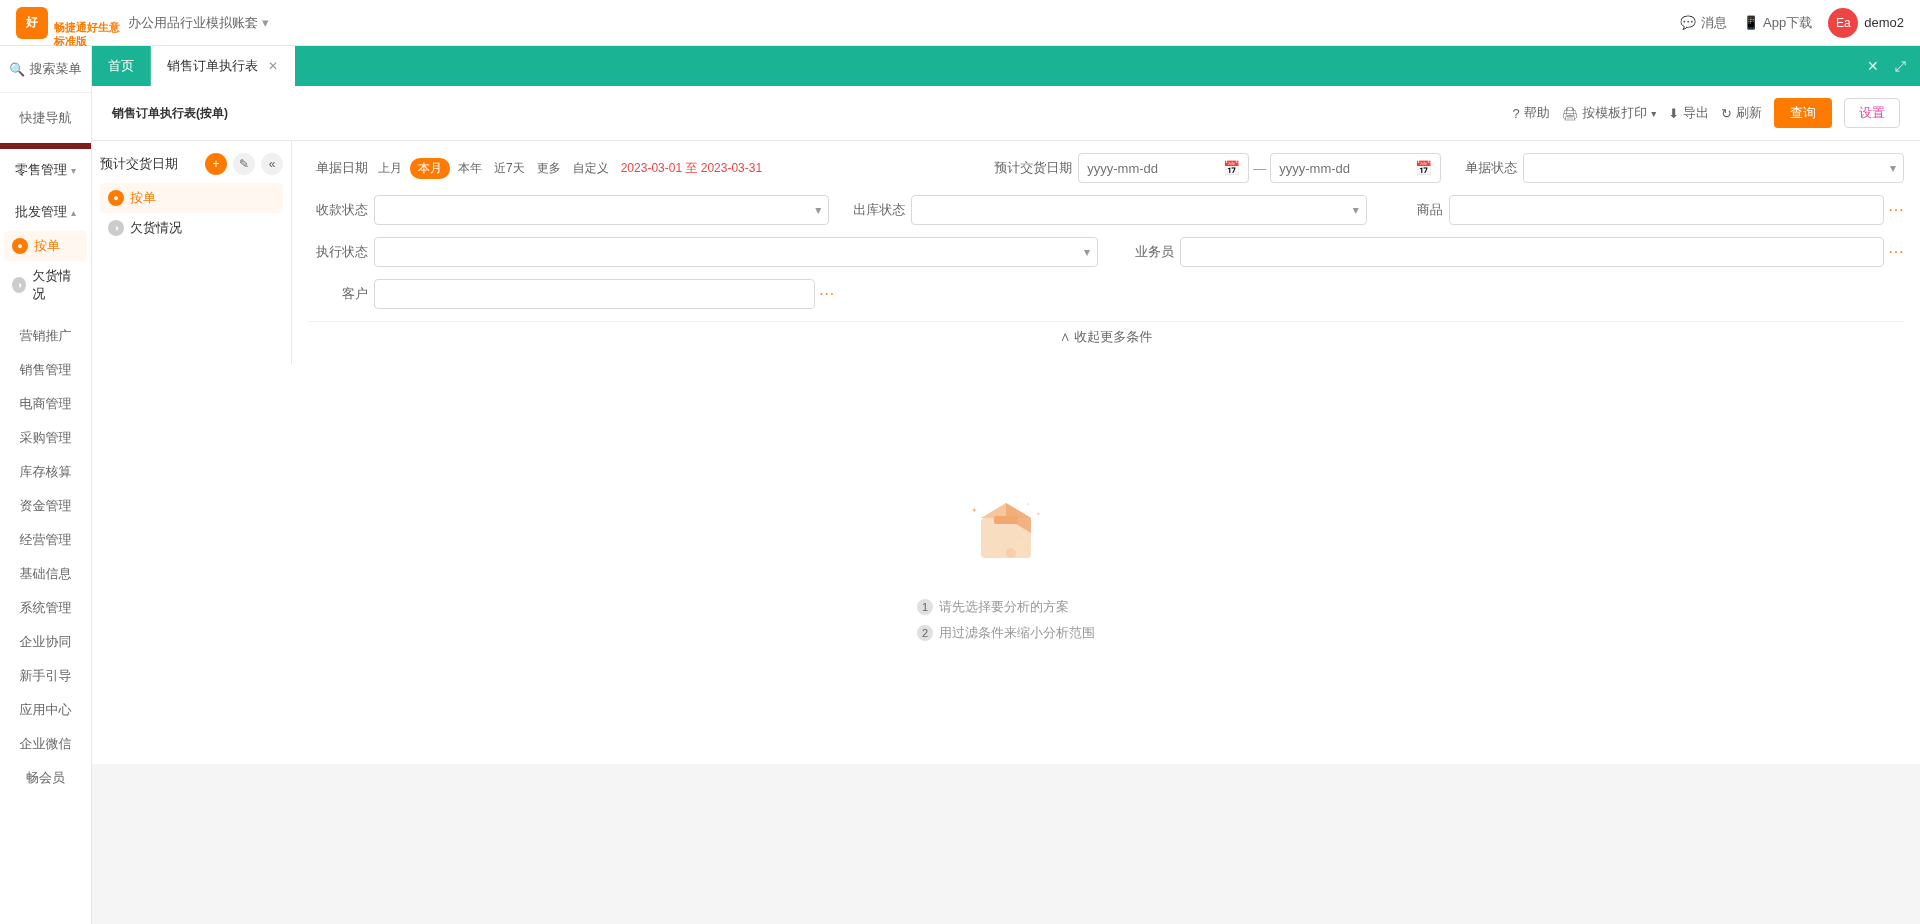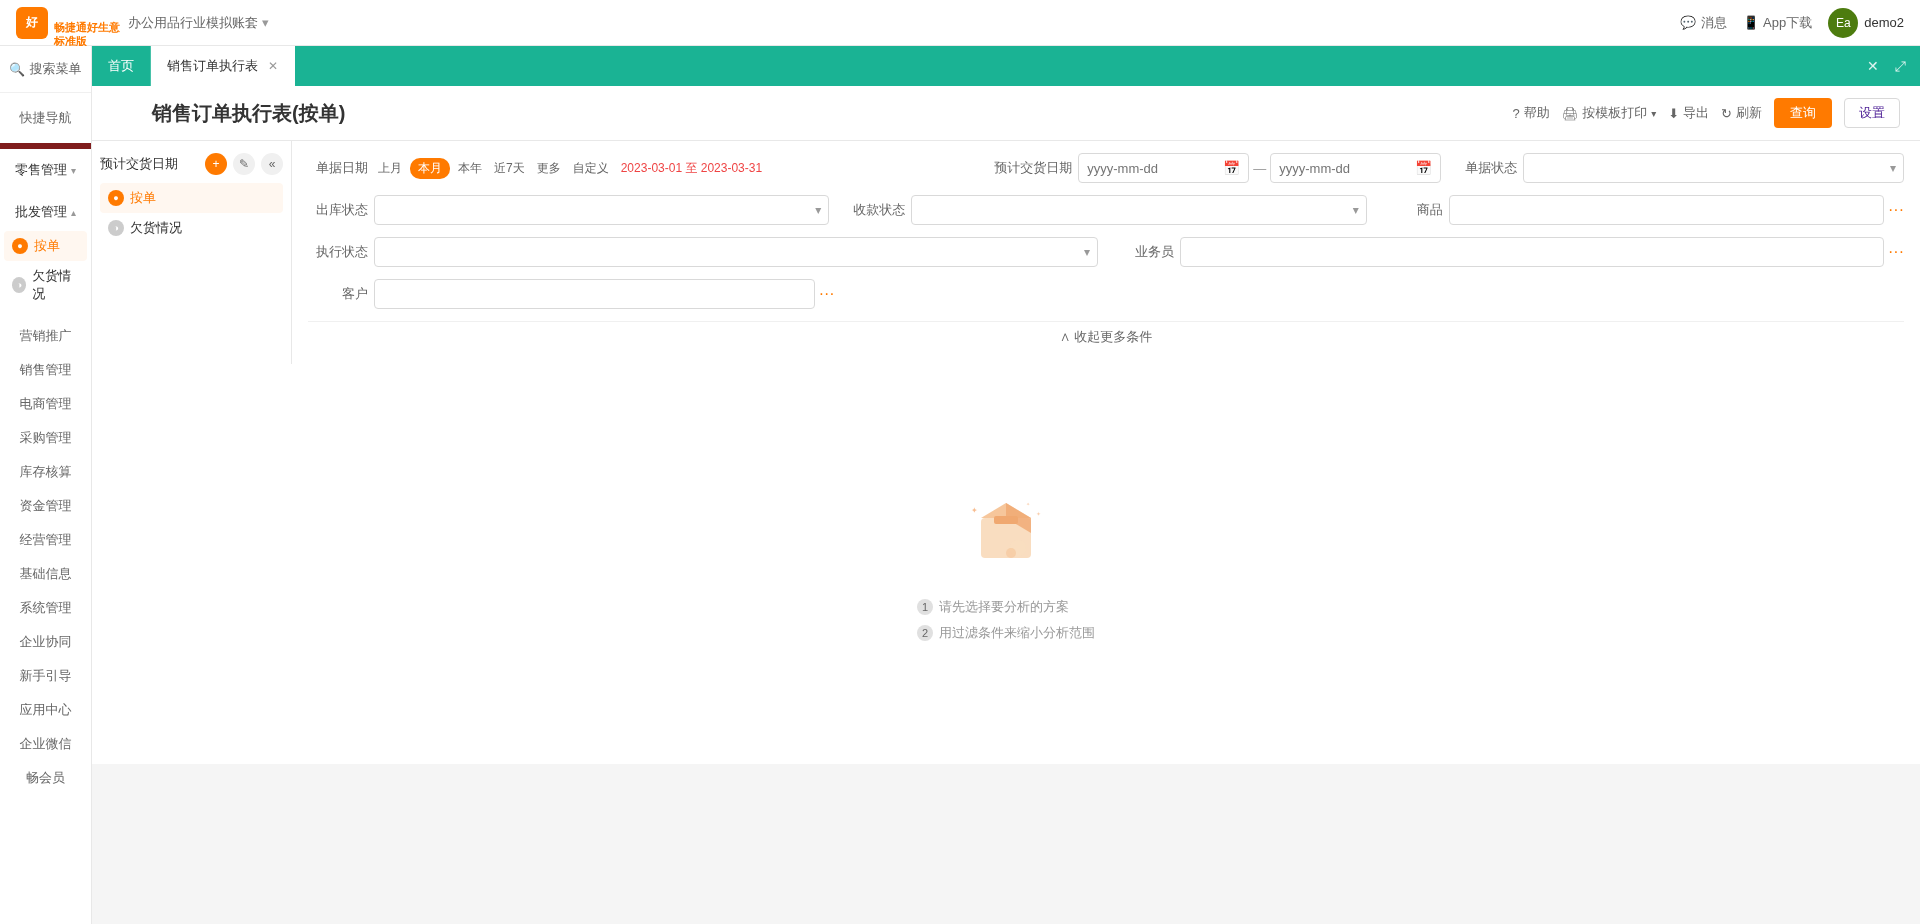--- a/index.html
+++ b/index.html
@@ -16,21 +16,21 @@
       border-bottom: 1px solid #e8e8e8;
       flex-shrink: 0;
     }
     .top-header-left { display: flex; align-items: center; gap: 8px; }
     .logo-area { display: flex; align-items: center; gap: 6px; }
     .logo-icon { width: 32px; height: 32px; background: #ff7a00; border-radius: 6px; display: flex; align-items: center; justify-content: center; color: #fff; font-weight: bold; font-size: 12px; }
     .logo-text { font-size: 12px; color: #666; line-height: 1.2; margin-top: 23px; }
     .breadcrumb-area { display: flex; align-items: center; gap: 4px; color: #666; font-size: 13px; }
     .top-header-right { display: flex; align-items: center; gap: 16px; }
     .header-action { display: flex; align-items: center; gap: 4px; color: #666; font-size: 13px; cursor: pointer; }
-    .user-avatar { width: 30px; height: 30px; border-radius: 50%; background: #4d7c0f; display: flex; align-items: center; justify-content: center; color: #fff; font-size: 12px; overflow: hidden; }
+    .user-avatar { width: 30px; height: 30px; border-radius: 50%; background: #ef4444; display: flex; align-items: center; justify-content: center; color: #fff; font-size: 12px; overflow: hidden; }
     .user-info { display: flex; align-items: center; gap: 6px; cursor: pointer; }
 
     
     .main-layout { display: flex; flex: 1; overflow: hidden; }
 
     
     .sidebar { width: 92px; background: #fff; border-right: 1px solid #e8e8e8; display: flex; flex-direction: column; overflow-y: auto; flex-shrink: 0; }
     .sidebar-search { padding: 10px 8px; border-bottom: 1px solid #f0f0f0; }
     .sidebar-search-btn { width: 100%; background: none; border: none; color: #666; font-size: 13px; cursor: pointer; display: flex; align-items: center; justify-content: center; gap: 4px; padding: 4px 0; }
     .sidebar-nav { padding: 8px 0; border-bottom: 6px solid #7f1d1d; }
@@ -48,25 +48,25 @@
     .tab-item.home { background: transparent; color: #fff; font-size: 13px; }
     .tab-close { font-size: 12px; color: #999; cursor: pointer; margin-left: 4px; }
     .tab-bar-actions { margin-left: auto; display: flex; align-items: center; gap: 4px; padding-right: 8px; }
     .tab-action-btn { background: none; border: none; color: rgba(255,255,255,0.85); cursor: pointer; padding: 4px 6px; font-size: 16px; }
 
     
     .page-content { flex: 1; overflow-y: auto; background: #f5f5f5; padding: 0; }
 
     
     .page-title-bar { background: #fff; padding: 12px 20px 0 20px; display: flex; align-items: center; justify-content: space-between; border-bottom: 1px solid #e8e8e8; }
-    .page-title { font-size: 20px; font-weight: 600; color: #333; padding-bottom: 12px; margin-left: 40px; }
+    .page-title { font-size: 12px; font-weight: 600; color: #333; padding-bottom: 12px; }
     .page-title-actions { display: flex; align-items: center; gap: 12px; padding-bottom: 12px; }
     .page-action-link { display: flex; align-items: center; gap: 4px; color: #666; font-size: 13px; cursor: pointer; }
     .btn-primary { background: #ff7a00; color: #fff; border: none; padding: 6px 16px; border-radius: 4px; cursor: pointer; font-size: 13px; }
-    .btn-default { background: #fff; color: #4c1d95; border: 1px solid #d9d9d9; padding: 5px 14px; border-radius: 4px; cursor: pointer; font-size: 13px; }
+    .btn-default { background: #fff; color: #ec4899; border: 1px solid #d9d9d9; padding: 5px 14px; border-radius: 4px; cursor: pointer; font-size: 13px; }
 
     
     .filter-panel { display: flex; background: #fff; margin: 0; }
     .filter-left { width: 200px; border-right: 1px solid #e8e8e8; padding: 12px 8px; flex-shrink: 0; }
     .filter-left-title { font-size: 13px; color: #333; margin-bottom: 8px; display: flex; align-items: center; justify-content: space-between; }
     .filter-left-actions { display: flex; align-items: center; gap: 6px; }
     .filter-left-action { width: 22px; height: 22px; border-radius: 50%; display: flex; align-items: center; justify-content: center; cursor: pointer; font-size: 12px; }
     .filter-left-action.add { background: #ff7a00; color: #fff; }
     .filter-left-action.edit { background: #f0f0f0; color: #666; }
     .filter-left-action.collapse { background: #f0f0f0; color: #666; }
@@ -325,29 +325,29 @@
               <div class="filter-select-wrap">
                 <select class="filter-select">
                   <option value=""></option>
                 </select>
               </div>
             </div>
           </div>
 
           <div class="filter-row">
             <div class="filter-item">
-              <label class="filter-label">出库状态</label>
+              <label class="filter-label">收款状态</label>
               <div class="filter-select-wrap">
                 <select class="filter-select">
                   <option value=""></option>
                 </select>
               </div>
             </div>
             <div class="filter-item">
-              <label class="filter-label">收款状态</label>
+              <label class="filter-label">出库状态</label>
               <div class="filter-select-wrap">
                 <select class="filter-select">
                   <option value=""></option>
                 </select>
               </div>
             </div>
             <div class="filter-item">
               <label class="filter-label">商品</label>
               <div style="display:flex;align-items:center;gap:4px;flex:1;">
                 <input type="text" class="filter-input" style="flex: 1 1 0%;">

